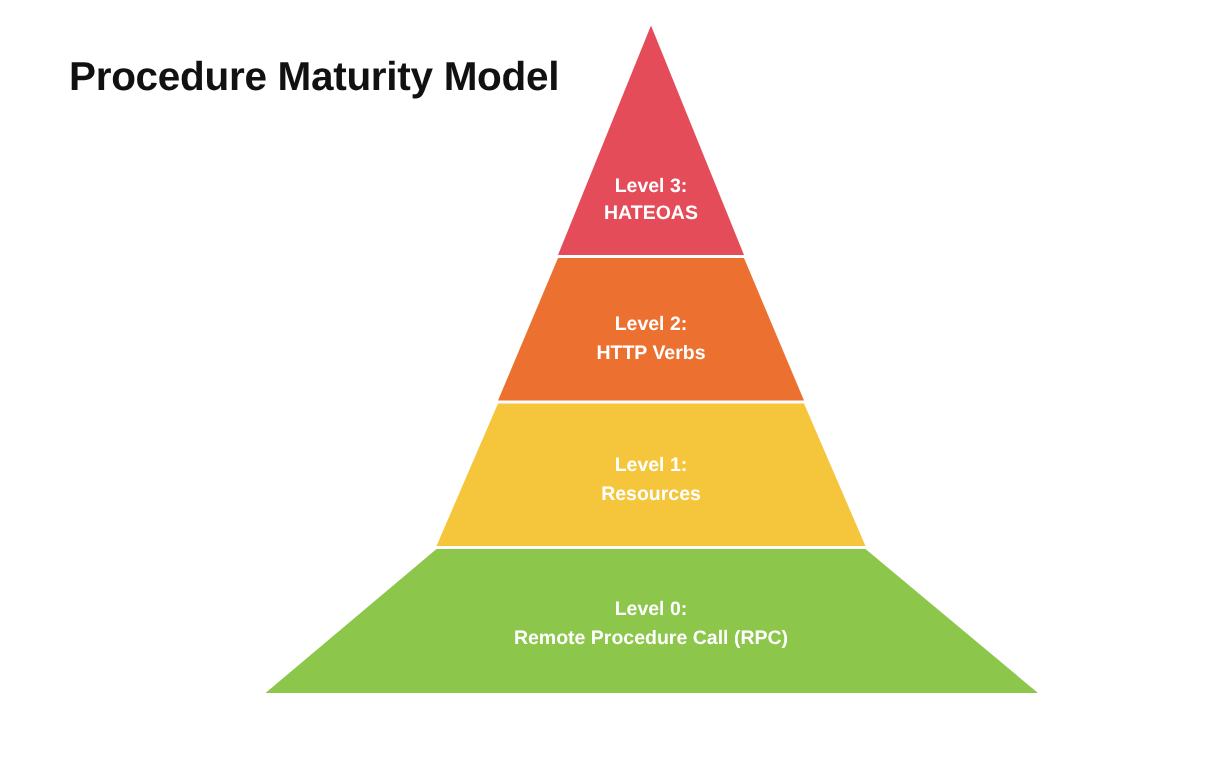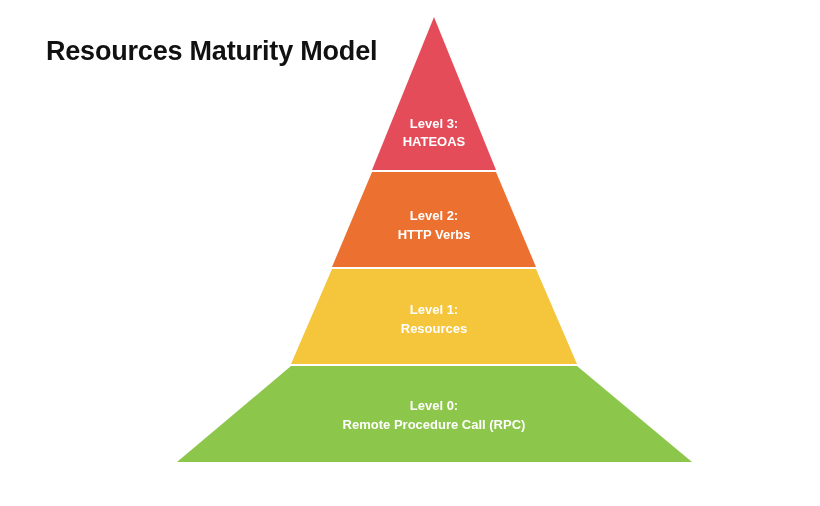--- a/index.html
+++ b/index.html
@@ -43,21 +43,21 @@
     font-weight: bold;
     fill: #ffffff;
     text-anchor: middle;
   }
 </style>
 </head>
 <body>
 
 <div id="canvas" style="background: rgb(255, 255, 255);">
 
-  <div id="page-title" style="color: rgb(17, 17, 17);">Resources Maturity Model</div>
+  <div id="page-title" style="color: rgb(17, 17, 17);">Procedure Maturity Model</div>
 
   <svg id="pyramid-svg" viewBox="0 0 820 506">
 
     <polygon points="434,17 496,170 372,170" fill="#e54c59"></polygon>
 
     <polygon points="372,172 496,172 536,267 332,267" fill="#ec7030"></polygon>
 
     <polygon points="332,269 536,269 577,364 291,364" fill="#f5c53b"></polygon>
 
     <polygon points="291,366 577,366 692,462 177,462" fill="#8cc64a"></polygon>

